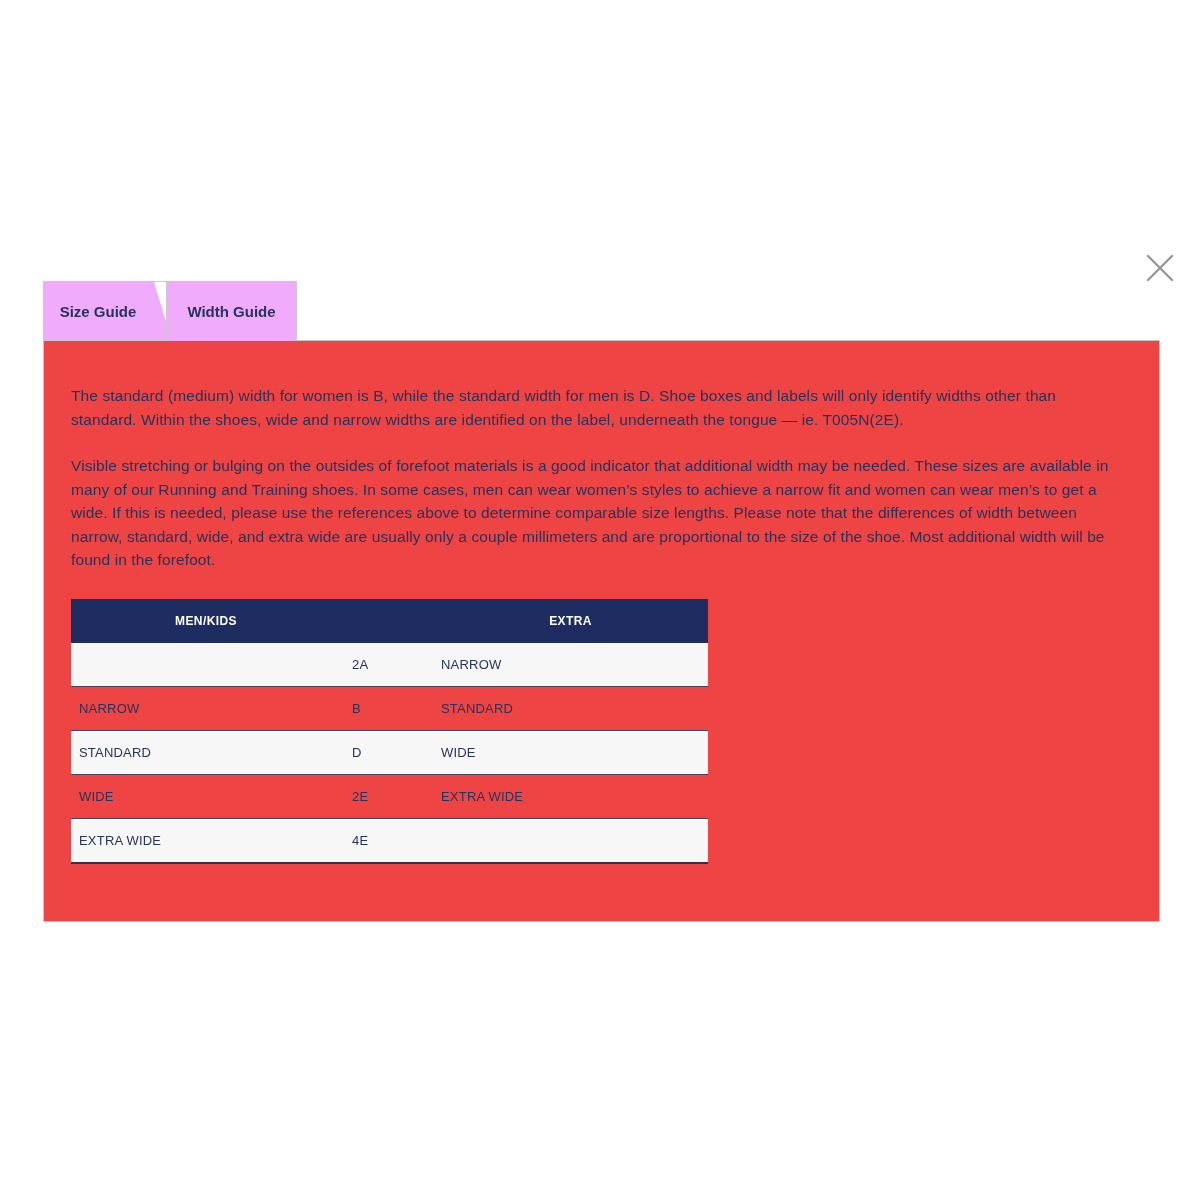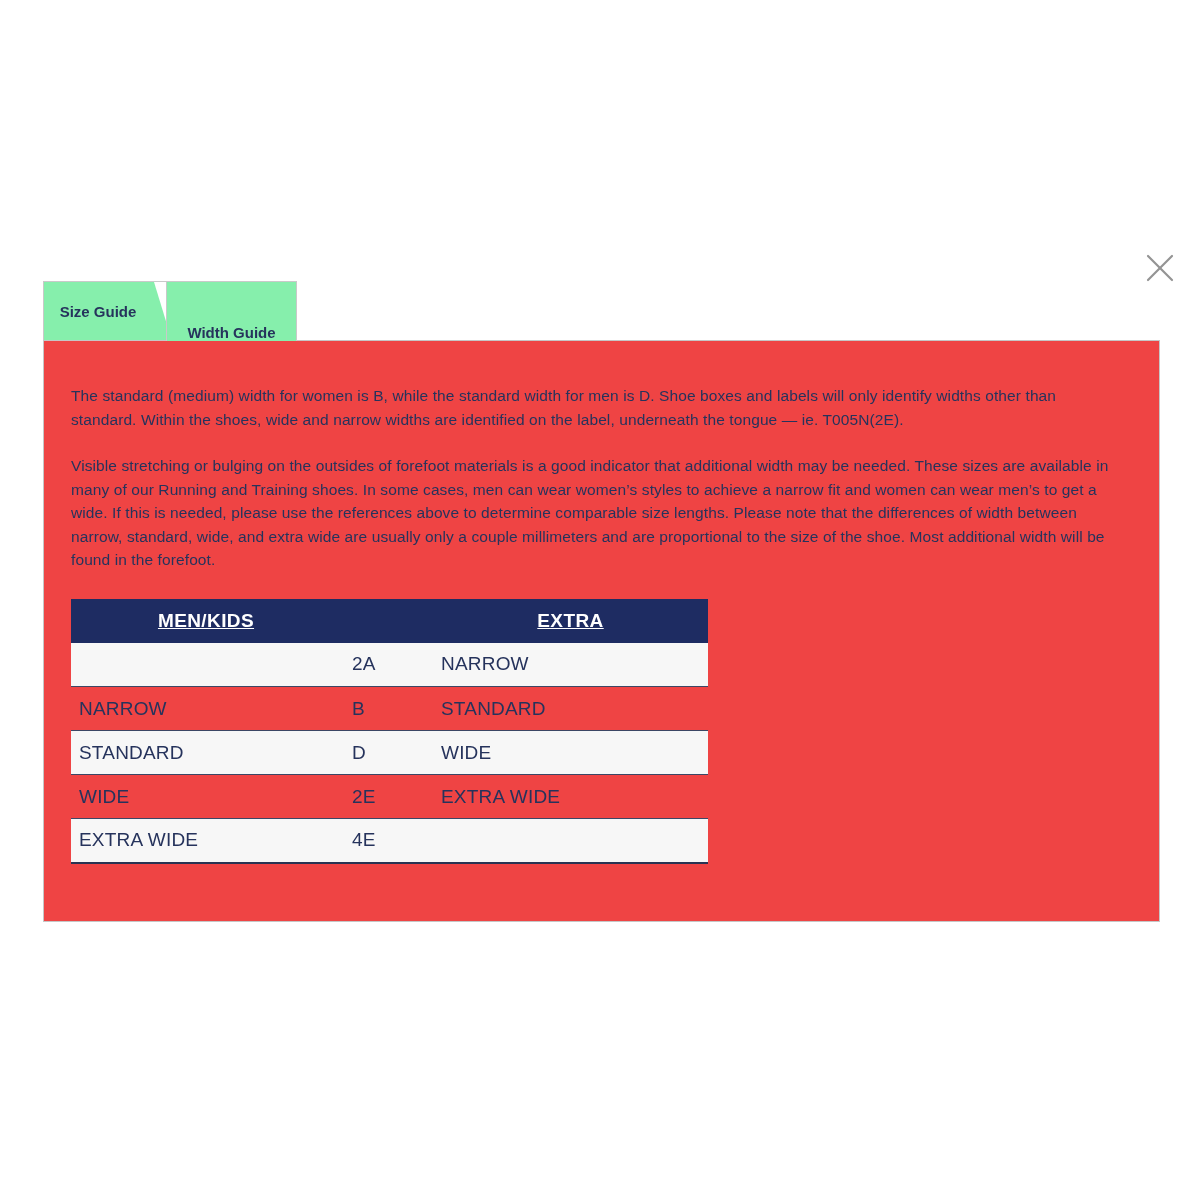--- a/index.html
+++ b/index.html
@@ -37,21 +37,21 @@
     height: 60px;
   }
   .tab {
     display: flex;
     align-items: center;
     justify-content: center;
     font-size: 15px;
     font-weight: 700;
     color: var(--text, #26335c);
     cursor: pointer;
-    background: #86efac;
+    background: #f0abfc;
   }
   .tab-inactive {
     width: 123px;
     height: 59px;
     border-top: 1px solid #c9c9c9;
     border-left: 1px solid #c9c9c9;
     position: relative;
     padding-right: 14px;
   }
   .tab-inactive::after {
@@ -67,21 +67,20 @@
     transform-origin: top left;
   }
   .tab-active {
     width: 131px;
     height: 60px;
     border: 1px solid #c9c9c9;
     border-bottom: none;
     margin-bottom: -1px;
     position: relative;
     z-index: 4;
-    align-items: flex-end;
   }
 
   
   .panel {
     position: absolute;
     left: 43px;
     top: 340px;
     width: 1117px;
     height: 582px;
     border: 1px solid #c6c6c6;
@@ -111,31 +110,30 @@
     width: 637px;
     border-collapse: collapse;
     table-layout: fixed;
   }
   .width-table col.c1 { width: 270px; }
   .width-table col.c2 { width: 92px; }
   .width-table col.c3 { width: 275px; }
   .width-table thead th {
     background: var(--header_bg, #1e2c62);
     color: var(--header_text, #ffffff);
-    font-size: 19px;
+    font-size: 12px;
     font-weight: 700;
     letter-spacing: 0.4px;
     height: 44px;
     text-align: center;
     padding: 0;
-    text-decoration: underline;
   }
   .width-table tbody td {
     height: 44px;
-    font-size: 19px;
+    font-size: 13px;
     letter-spacing: 0.2px;
     color: var(--text, #26335c);
     border-bottom: 1px solid #3c4765;
     padding: 0 0 0 8px;
     vertical-align: middle;
     text-align: left;
   }
   .width-table tbody td.code { padding-left: 11px; }
   .width-table tbody tr:nth-child(odd) { background: var(--row_alt_bg, #f7f7f7); }
   .width-table tbody tr:last-child td { border-bottom: 2px solid #2a3352; }

